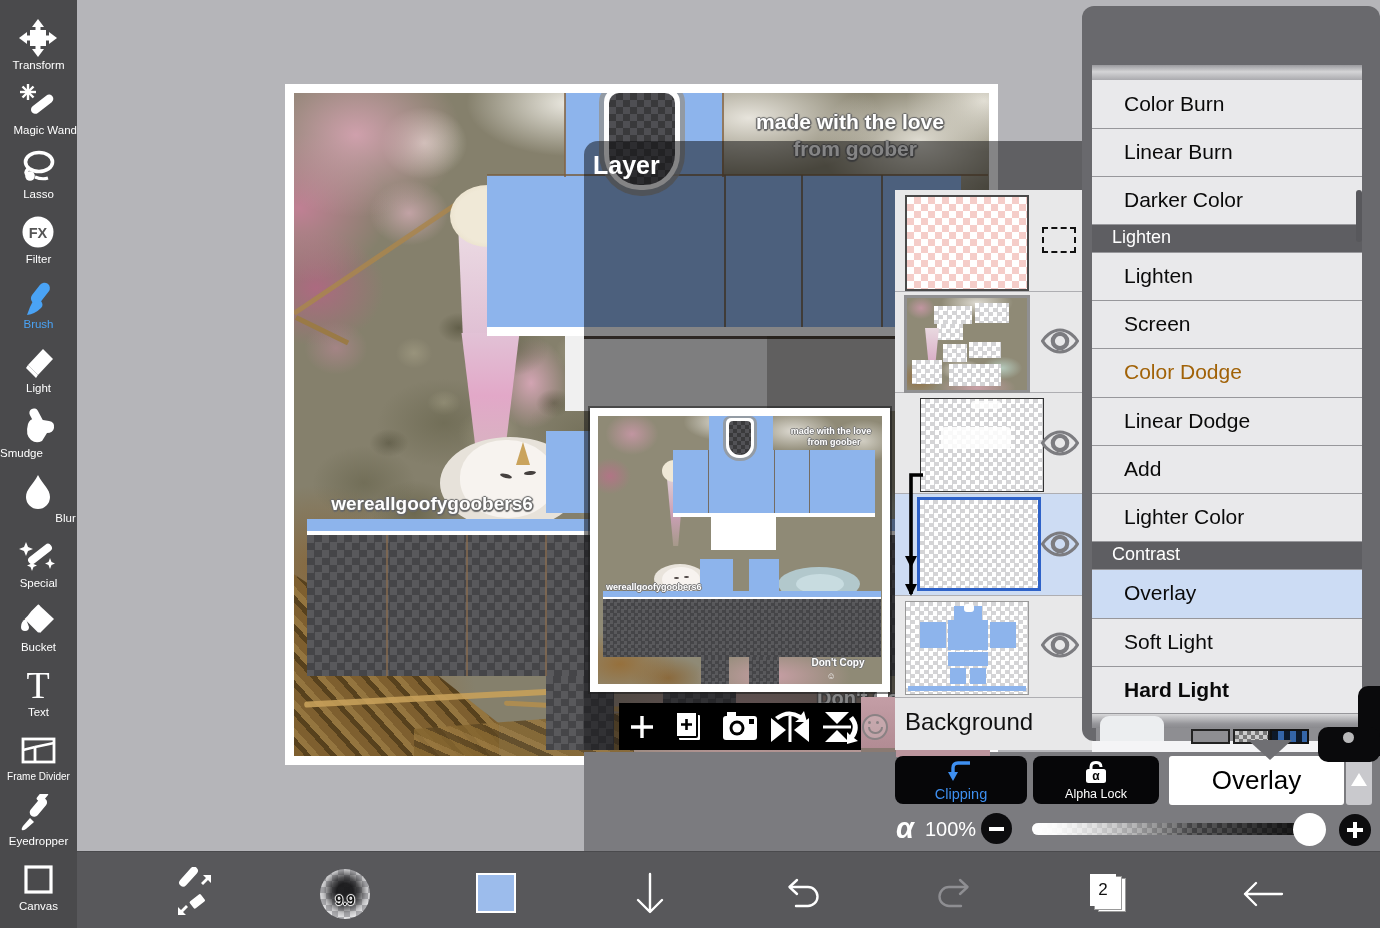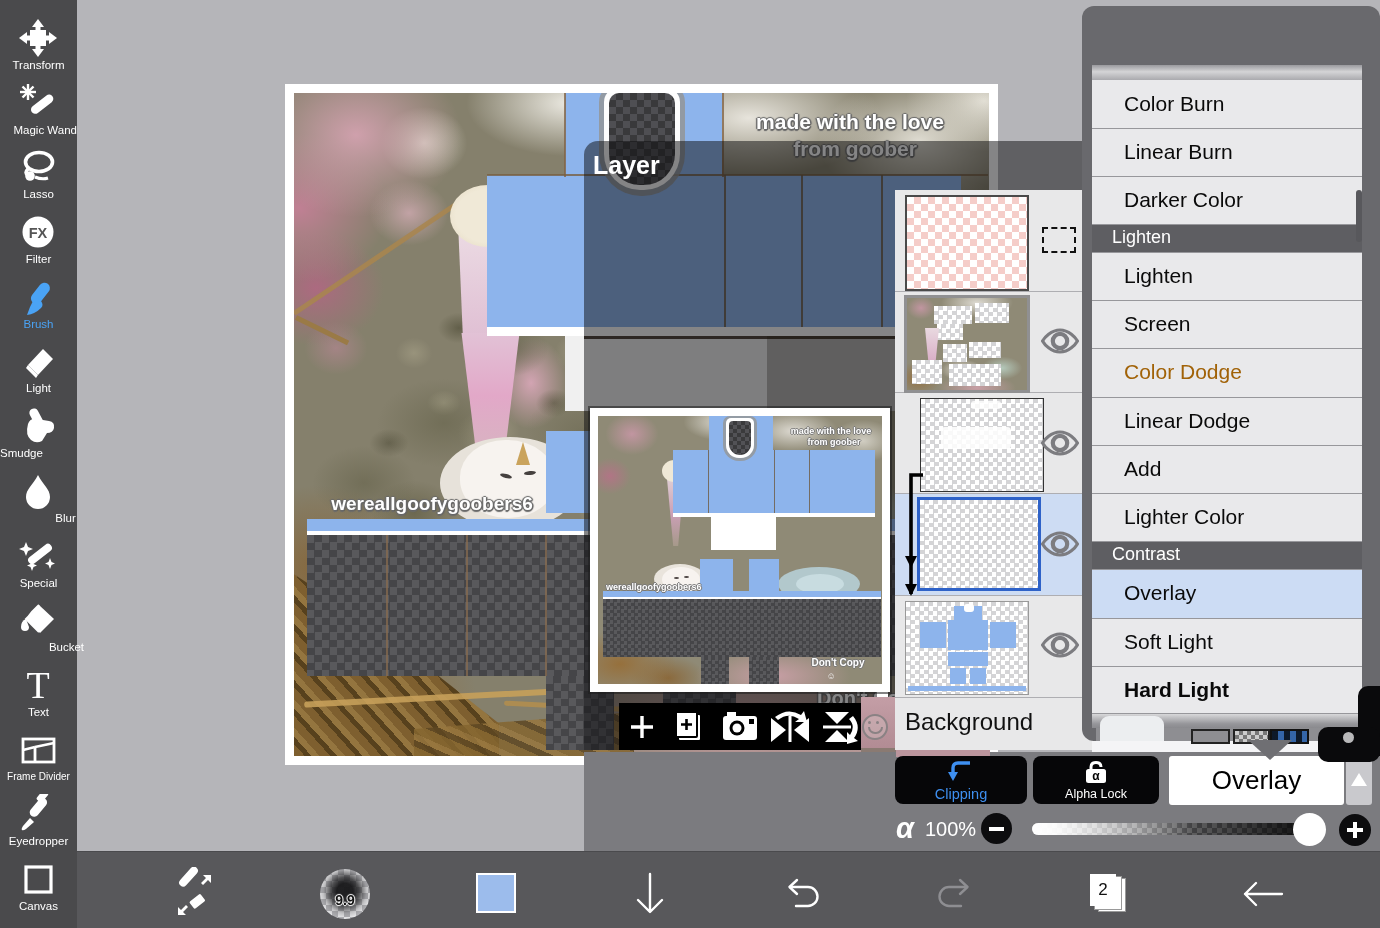--- a/index.html
+++ b/index.html
@@ -442,21 +442,21 @@
           <path d="M14 24 L15.5 28 L19 29.5 L15.5 31 L14 35 L12.5 31 L9 29.5 L12.5 28 Z"></path>
           <path d="M32 22 L33.5 26 L37 27.5 L33.5 29 L32 33 L30.5 29 L27 27.5 L30.5 26 Z"></path>
         </g>
       </svg>
 <div class="abs" style="left:0;top:577px;width:77px;text-align:center;font-size:11.5px;color:#fff;">Special</div>
 <svg class="abs" style="left:18px;top:600px;" width="40" height="40" viewBox="0 0 40 40">
         <path d="M21 5 L36 19 L22 33 L8 19 Z" fill="#fff"></path>
         <path d="M8 19 q-5 2 -5 8 q0 4 4 4 q4 0 4 -4 Z" fill="#fff"></path>
         <path d="M21 5 L14 12 L10 17 L8 19 L21 32" fill="none" stroke="#fff" stroke-width="2"></path>
       </svg>
-<div class="abs" style="left:0;top:641px;width:77px;text-align:center;font-size:11.5px;color:#fff;padding-left:28px;">Bucket</div>
+<div class="abs" style="left:0;top:641px;width:77px;text-align:center;font-size:11.5px;color:#fff;">Bucket</div>
 <svg class="abs" style="left:18px;top:665px;" width="40" height="40" viewBox="0 0 40 40">
         <text x="20" y="33" font-size="38" fill="#fff" text-anchor="middle" font-family="Liberation Serif, serif">T</text>
       </svg>
 <div class="abs" style="left:0;top:706px;width:77px;text-align:center;font-size:11.5px;color:#fff;">Text</div>
 <svg class="abs" style="left:18px;top:730px;" width="40" height="40" viewBox="0 0 40 40">
         <g fill="none" stroke="#fff" stroke-width="2.8">
           <rect x="5" y="9" width="31" height="23"></rect>
           <path d="M5 20 L17 17"></path>
           <path d="M17 32 L17 17"></path>
           <path d="M17 17 L36 13"></path>

